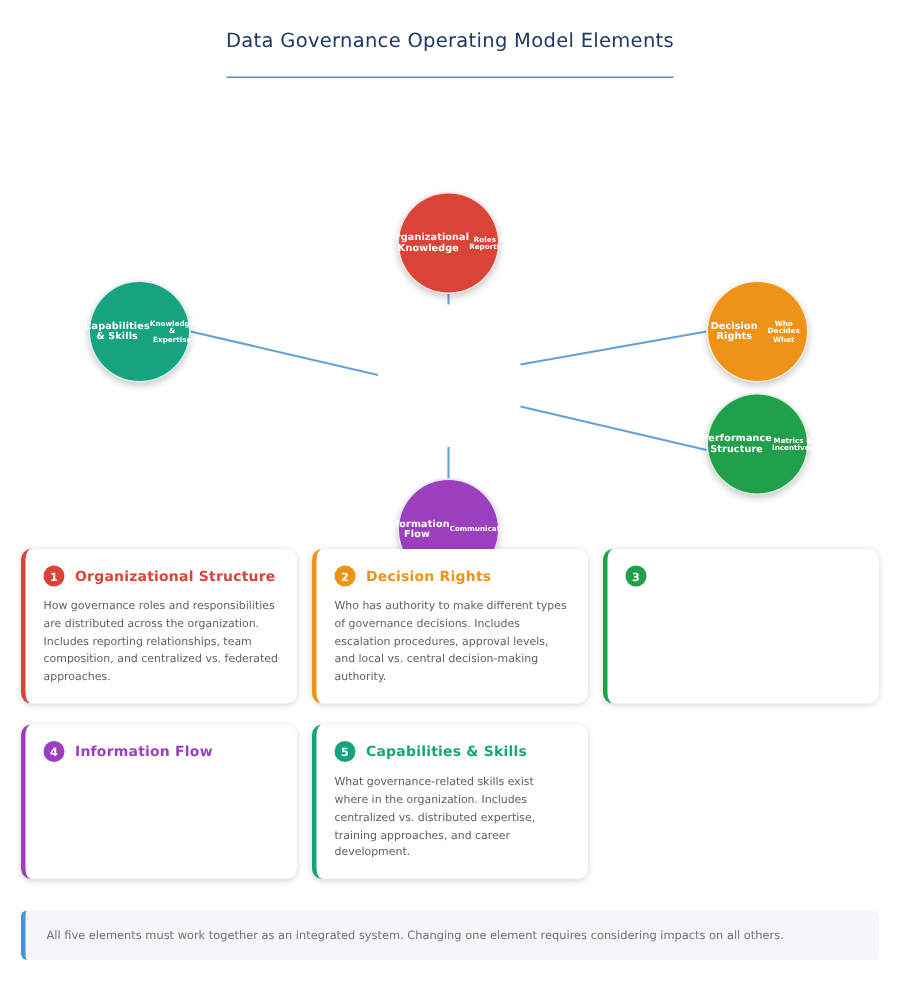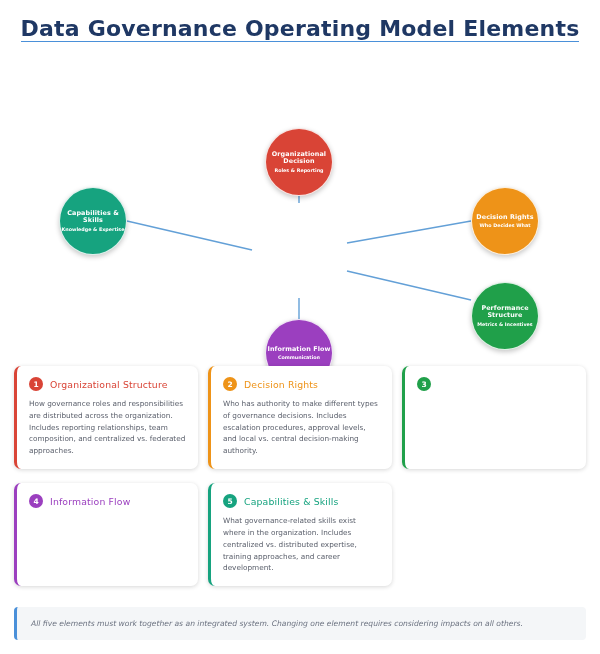--- a/index.html
+++ b/index.html
@@ -19,43 +19,42 @@
   #title-wrap {
     position: absolute;
     top: 16px;
     left: 0;
     width: 600px;
     text-align: center;
   }
   #page-title {
     display: inline-block;
     font-family: "DejaVu Sans", sans-serif;
-    font-size: 22px;
-    font-weight: bold;
+    font-size: 13px;
+    font-weight: normal;
     color: #1F3864;
     letter-spacing: 0.2px;
-    padding-bottom: 0;
+    padding-bottom: 16px;
     border-bottom: 1.6px solid #4A90D9;
   }
 
   
   #diagram {
     position: absolute;
     top: 58px;
     left: 0;
     width: 600px;
     height: 290px;
   }
   #diagram svg { display: block; }
 
   .node-circle {
     position: absolute;
     border-radius: 50%;
     display: flex;
-    flex-direction: column;
     align-items: center;
     justify-content: center;
     text-align: center;
     color: #ffffff;
     box-shadow: 0 2px 5px rgba(0,0,0,0.22);
     box-sizing: border-box;
     border: 1.5px solid rgba(255,255,255,0.85);
   }
   .node-title {
     font-weight: bold;
@@ -89,21 +88,21 @@
   #node-cap .node-sub { font-size: 4.8px; }
 
   #node-dec {
     left: 471px; top: 129px; width: 68px; height: 68px;
     background: #EE9318;
   }
   #node-dec .node-title { font-size: 6.4px; }
   #node-dec .node-sub { font-size: 4.8px; }
 
   #node-perf {
-    left: 471px; top: 224px; width: 68px; height: 68px;
+    left: 471px; top: 204px; width: 68px; height: 68px;
     background: #20A04A;
   }
   #node-perf .node-title { font-size: 6.4px; }
   #node-perf .node-sub { font-size: 4.8px; }
 
   #node-info {
     left: 265px; top: 261px; width: 68px; height: 68px;
     background: #9B3FBF;
   }
   #node-info .node-title { font-size: 6.4px; }
@@ -138,42 +137,41 @@
     width: 14px; height: 14px;
     border-radius: 50%;
     color: #fff;
     font-size: 7.5px;
     font-weight: bold;
     display: flex; align-items: center; justify-content: center;
     flex: 0 0 auto;
   }
   .card-title {
     font-size: 9.3px;
-    font-weight: normal;
+    font-weight: bold;
     letter-spacing: 0.15px;
   }
   .card-body {
     font-size: 7.3px;
     line-height: 1.62;
     color: #5A5F6B;
   }
 
   
   #footer-note {
     position: absolute;
     left: 14px;
     top: 607px;
     width: 572px;
     box-sizing: border-box;
     background: #F4F6F8;
     border-left: 3px solid #4A90D9;
     border-radius: 4px;
     padding: 11px 14px;
     color: #6B7280;
-    font-style: italic;
     font-size: 7.6px;
     line-height: 1.5;
   }
 </style>
 </head>
 <body>
 
 <div id="title-wrap">
   <div id="page-title">Data Governance Operating Model Elements</div>
 </div>
@@ -186,21 +184,21 @@
       <line x1="127" y1="163" x2="252" y2="192"></line>
       <line x1="347" y1="185" x2="471" y2="163"></line>
       <line x1="347" y1="213" x2="471" y2="242"></line>
       <line x1="299" y1="240" x2="299" y2="261"></line>
     </g>
   </svg>
 
   <div class="node-circle" id="node-org">
     <div class="node-title">
       <span>Organizational</span><br>
-      <span>Decision</span>
+      <span>Knowledge</span>
     </div>
     <div class="node-sub">Roles &amp; Reporting</div>
   </div>
 
   <div class="node-circle" id="node-cap">
     <div class="node-title">Capabilities &amp; Skills</div>
     <div class="node-sub">Knowledge &amp; Expertise</div>
   </div>
 
   <div class="node-circle" id="node-dec">

